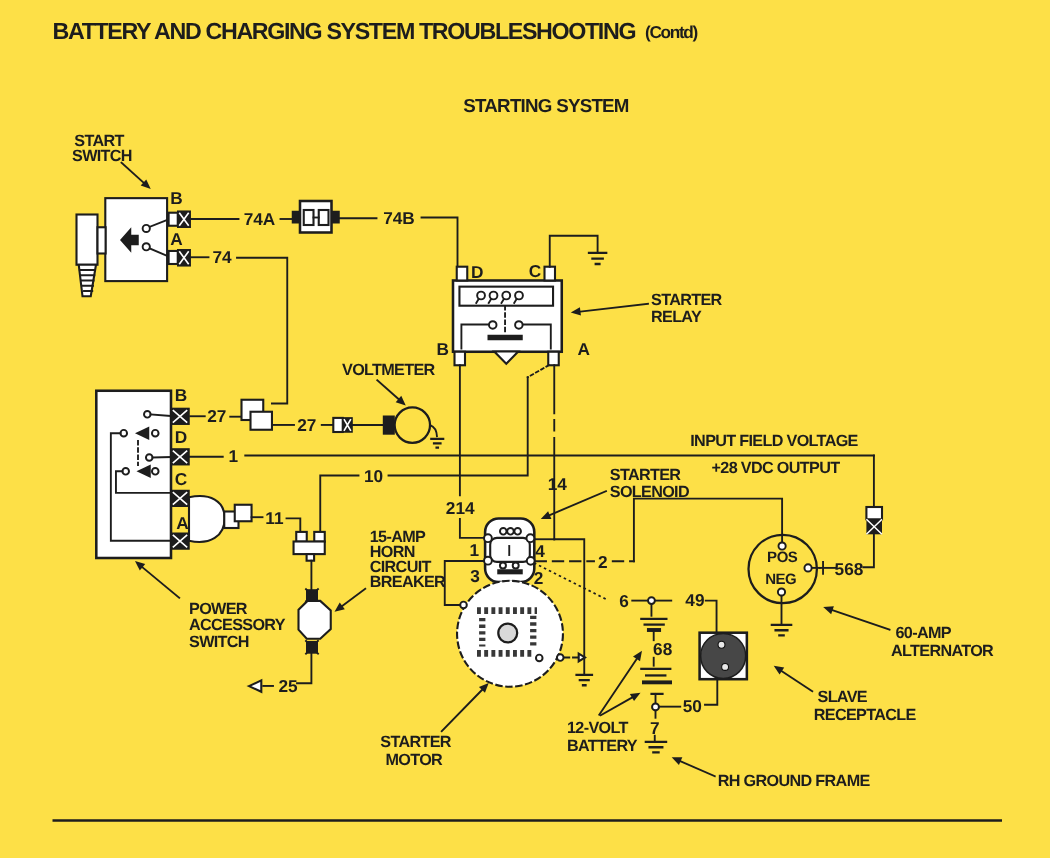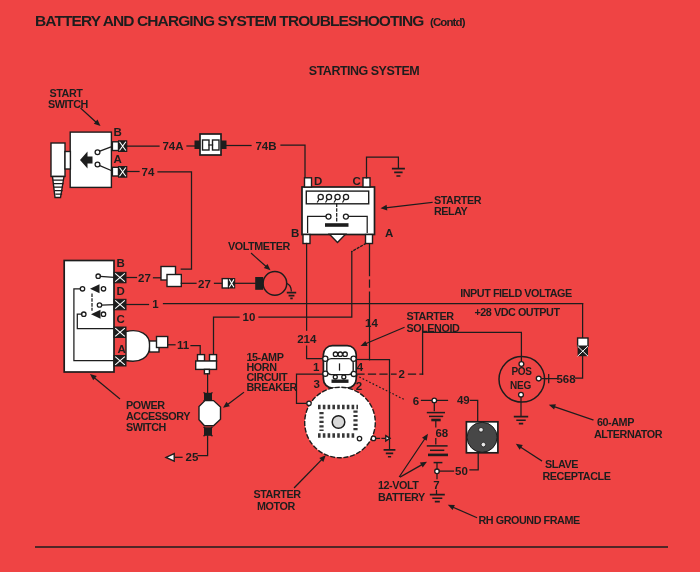--- a/index.html
+++ b/index.html
@@ -1,16 +1,16 @@
 <!DOCTYPE html>
 <html><head>
 <meta charset="utf-8">
 <style>
   html,body{margin:0;padding:0;background:#ffffff;}
-  .page{position:relative;width:700px;height:572px;background:#ef4444;overflow:hidden;}
+  .page{position:relative;width:700px;height:572px;background:#fde047;overflow:hidden;}
   svg{display:block;}
   text{font-family:"Liberation Sans","DejaVu Sans",sans-serif;font-weight:bold;fill:#1d1d1d;}
   .title{font-size:15.5px;letter-spacing:-0.9px;}
   .titleSuffix{font-size:11.5px;letter-spacing:-0.9px;}
   .subtitle{font-size:12.5px;letter-spacing:-0.5px;}
   .lbl{font-size:11.5px;}
   .term{font-size:11.5px;}
   .ann{font-size:10.8px;letter-spacing:-0.45px;}
   .ann2{font-size:10.8px;letter-spacing:-0.45px;}
   .posneg{font-size:10px;letter-spacing:-0.3px;}

